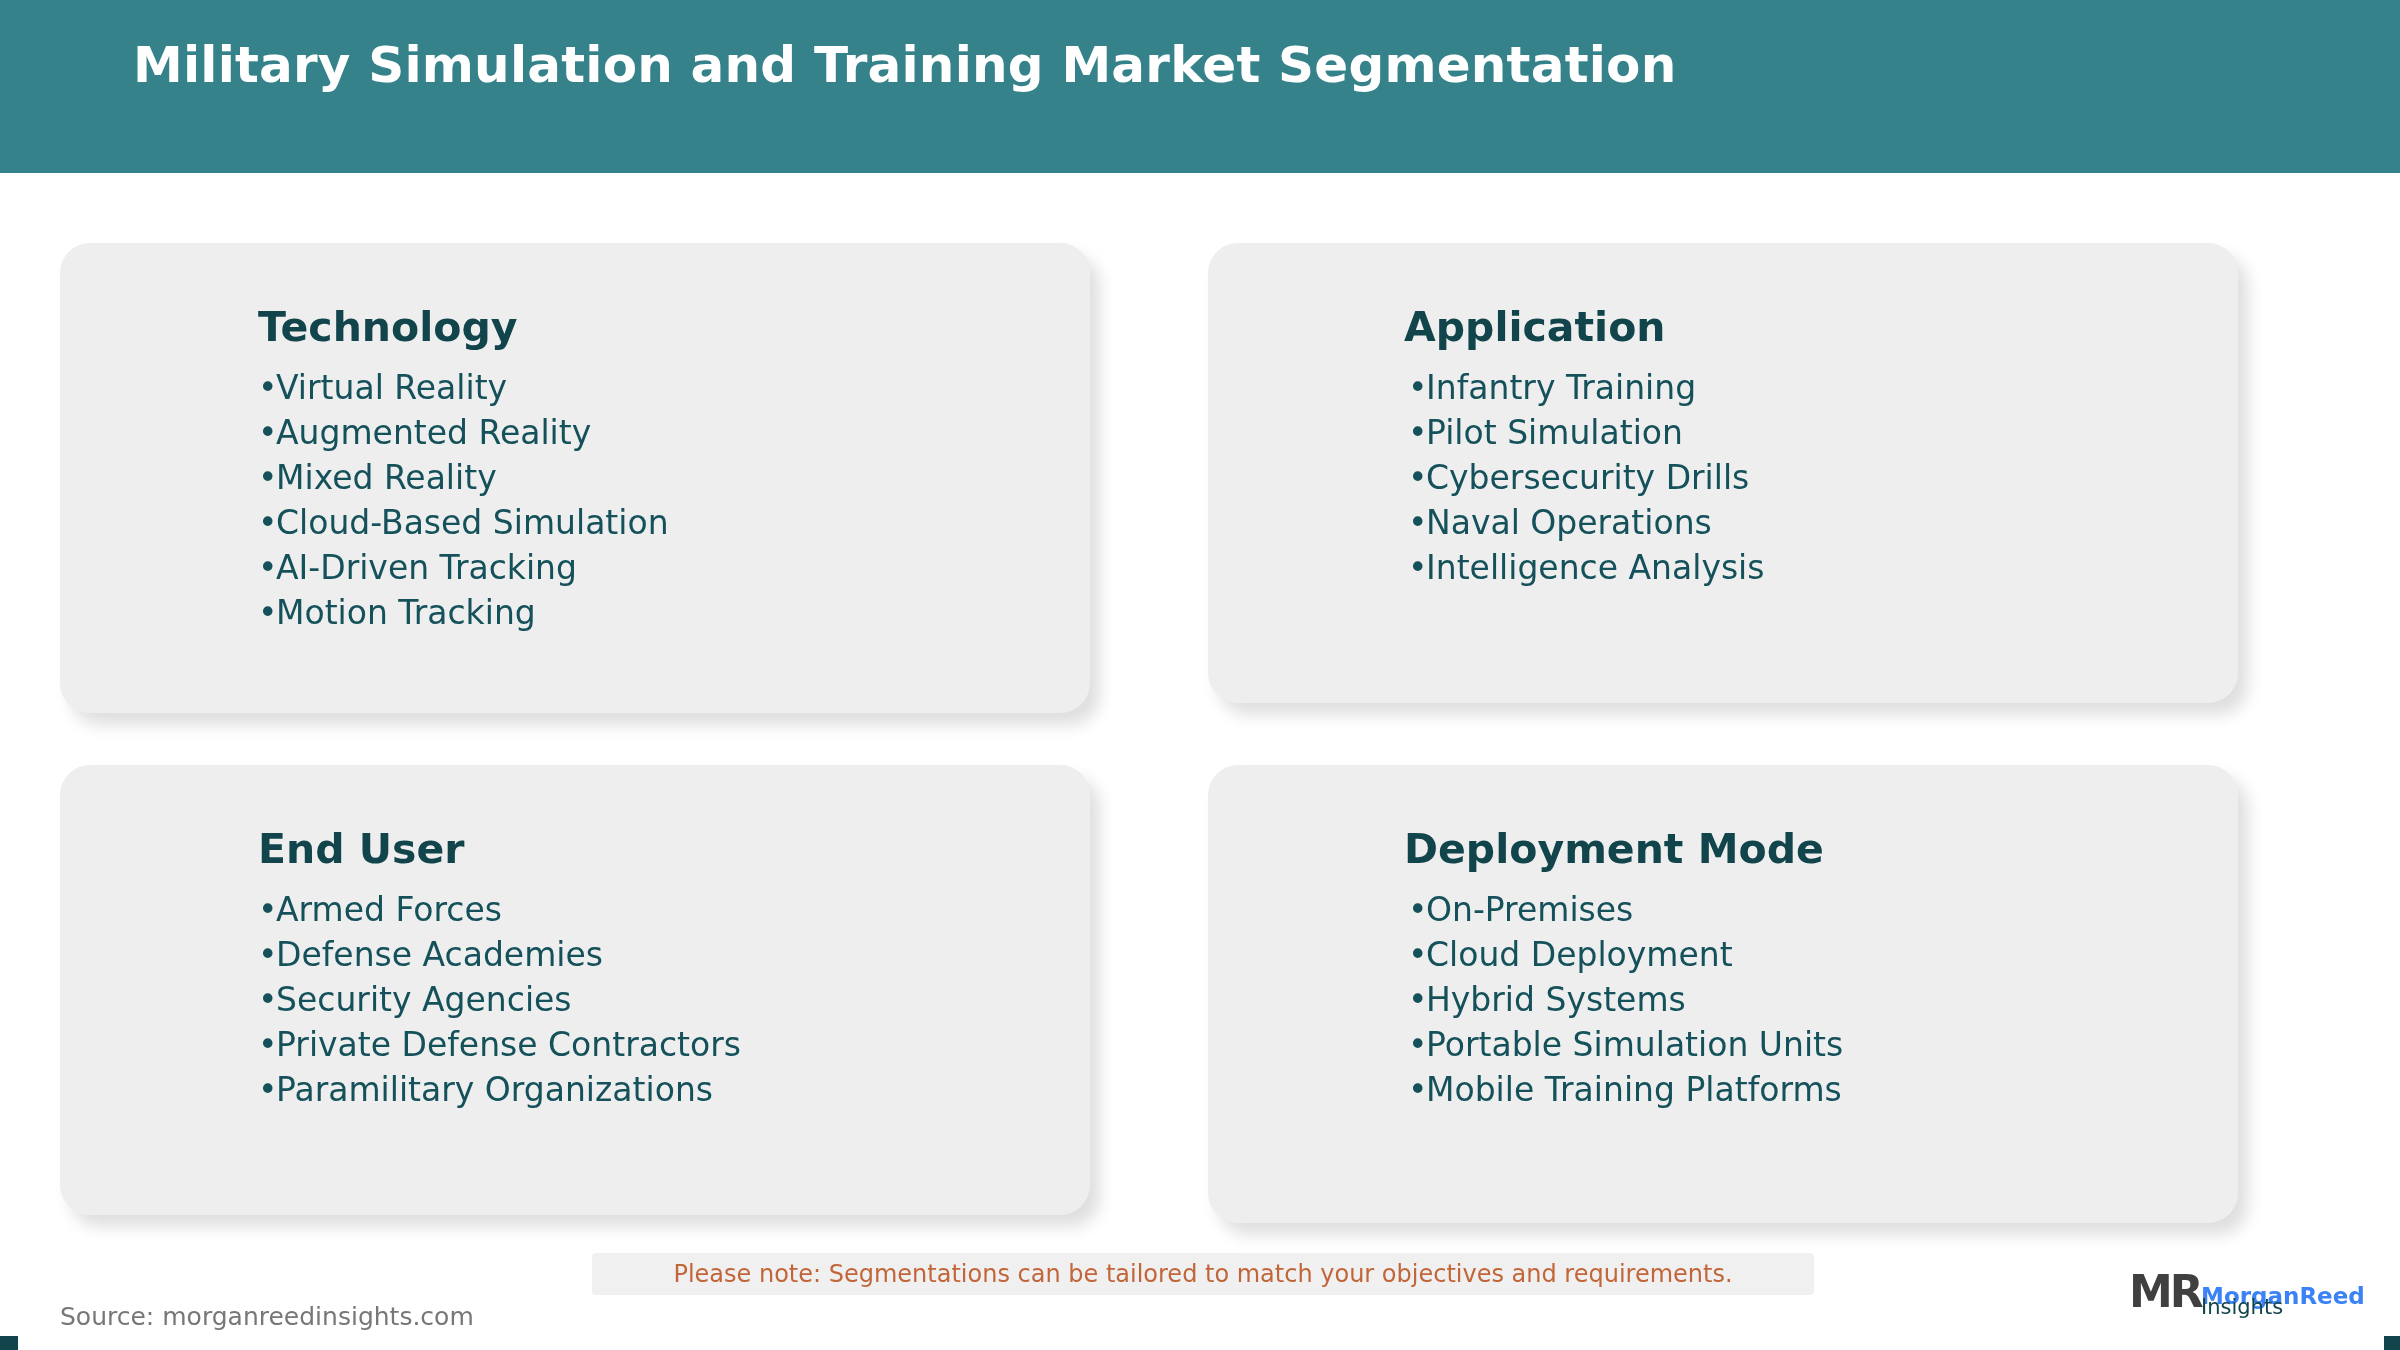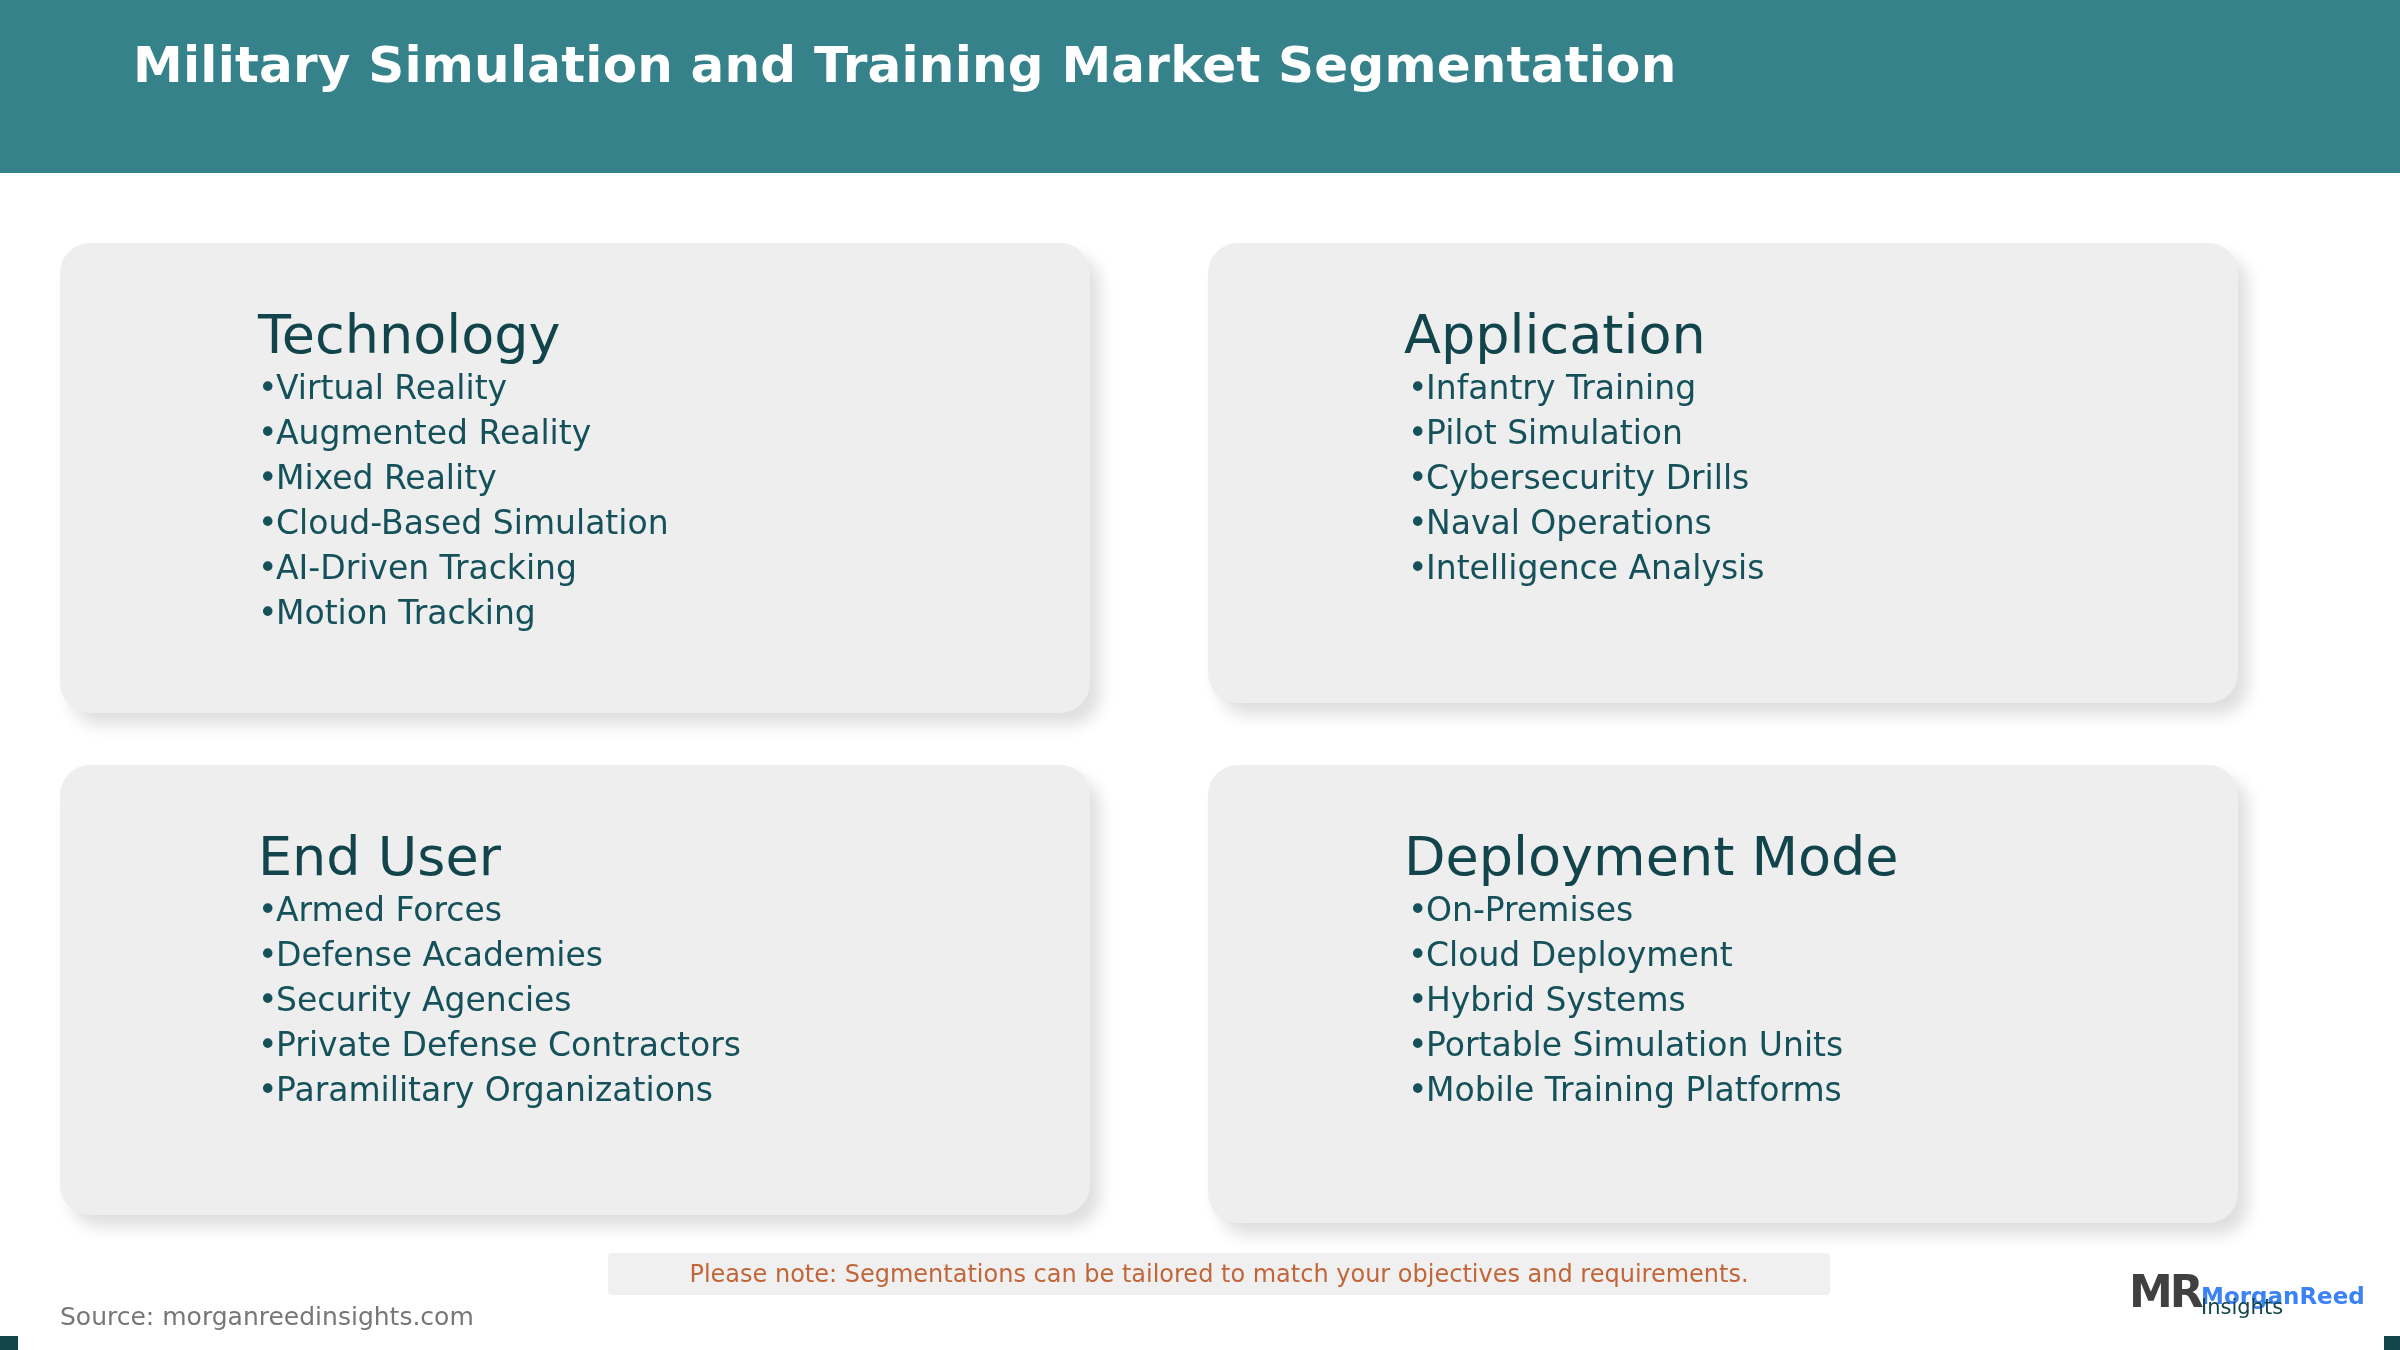--- a/index.html
+++ b/index.html
@@ -57,22 +57,22 @@
 
   .card.c0 { left: 0px;    top: 0px;   width: 1030px; height: 470px; }
   .card.c1 { left: 1148px; top: 0px;   width: 1030px; height: 460px; padding-left: 48px; }
   .card.c2 { left: 0px;    top: 522px; width: 1030px; height: 450px; }
   .card.c3 { left: 1148px; top: 522px; width: 1030px; height: 458px; }
 
   .card-title {
     position: absolute;
     left: 198px;
     top: 60px;
-    font-size: 54px;
-    font-weight: normal;
+    font-size: 41px;
+    font-weight: bold;
     color: #11444b;
     white-space: nowrap;
   }
   .card.c1 .card-title,
   .card.c3 .card-title { left: 196px; }
 
   .card-list {
     position: absolute;
     left: 198px;
     top: 122px;
@@ -95,21 +95,20 @@
 
   
   .note-box {
     position: absolute;
     left: 592px;
     top: 1253px;
     width: 1222px;
     height: 42px;
     background: #f0f0f0;
     border-radius: 4px;
-    margin-left: 16px;
   }
   .note-text {
     position: absolute;
     left: 0;
     top: 0;
     width: 100%;
     height: 42px;
     line-height: 42px;
     text-align: center;
     font-size: 24px;

